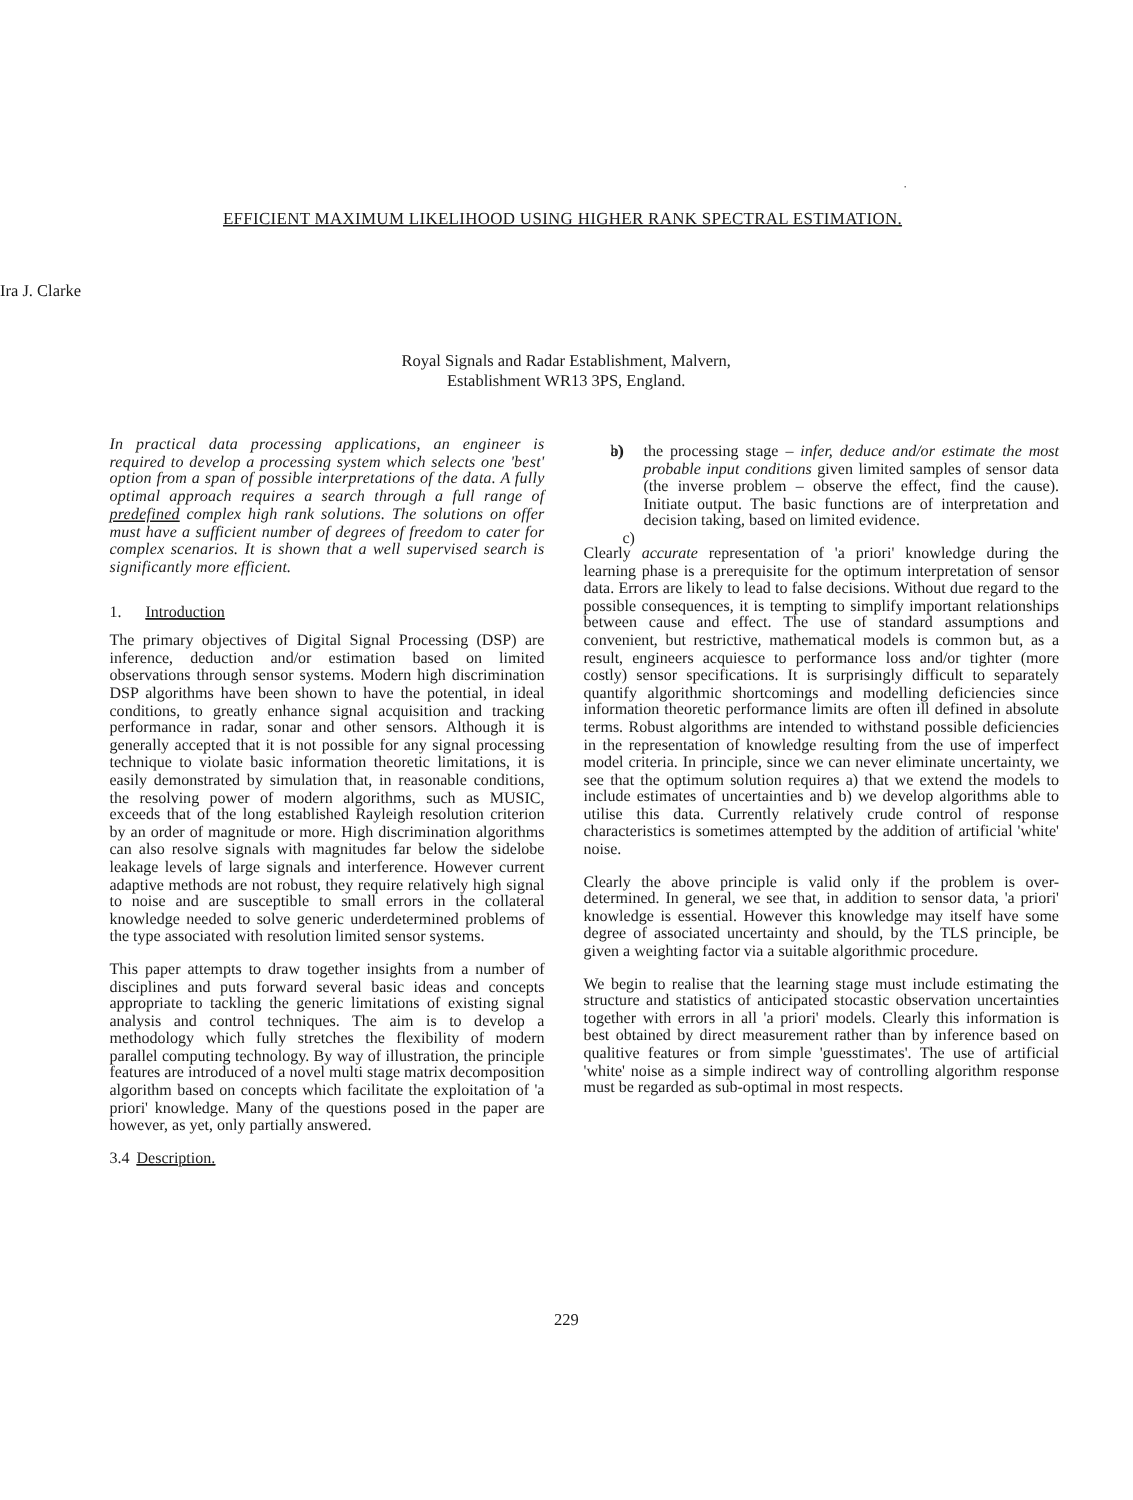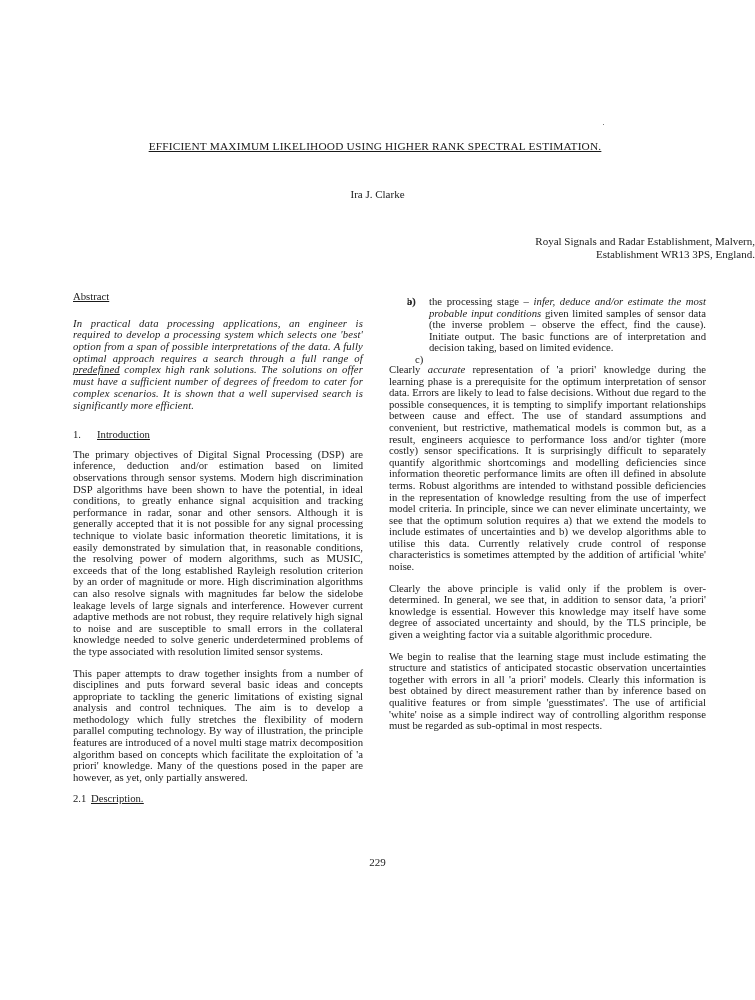--- a/index.html
+++ b/index.html
@@ -8,25 +8,25 @@
       font-family: "Liberation Serif", "DejaVu Serif", serif;
       color: #1a1a1a;
     }
     .title {
       position: absolute; left: 0; width: 750px; top: 140px;
       text-align: center; font-size: 11.3px; letter-spacing: 0.2px;
       text-decoration: underline; text-underline-offset: 1px;
     }
     .author {
       position: absolute; left: 0; width: 755px; top: 188px;
-      text-align: center; font-size: 11px;
+      font-size: 11px;
     }
     .affil {
       position: absolute; left: 0; width: 755px; top: 235px;
-      text-align: right; font-size: 11px; line-height: 13px;
+      text-align: center; font-size: 11px; line-height: 13px;
     }
     .dot-mark {
       position: absolute; left: 603px; top: 124px; width: 1px; height: 1px; background: #777;
     }
     .col {
       position: absolute; font-size: 10.7px; line-height: 11.6px;
       text-align: justify;
     }
     .col-left { left: 73px; top: 291px; width: 290px; }
     .col-right { left: 389px; top: 296px; width: 317px; }
@@ -40,48 +40,47 @@
     .sec { margin: 0 0 8px 0; text-decoration: underline; }
     .sec .num { display: inline-block; width: 24px; }
     .sec .lbl { text-decoration: underline; }
     .subsec .num { width: 18px; }
     .list { margin: 0 0 10px 0; padding: 0; list-style: none; }
     .list li { position: relative; padding-left: 40px; margin: 0; }
     .list li .mark { position: absolute; left: 18px; top: 0; }
     .list li.c .mark { left: 26px; }
     .it { font-style: italic; }
     .page-num {
-      position: absolute; left: 0; width: 755px; top: 856px;
+      position: absolute; left: 0; width: 755px; top: 874px;
       text-align: center; font-size: 11px;
     }
   </style>
 </head>
 <body>
 
 <div class="dot-mark"></div>
 
 <div class="title">EFFICIENT MAXIMUM LIKELIHOOD USING HIGHER RANK SPECTRAL ESTIMATION.</div>
 <div class="author">Ira J. Clarke</div>
 <div class="affil">
   <div>Royal Signals and Radar Establishment, Malvern,</div>
   <div>Establishment WR13 3PS, England.</div>
 </div>
 
 <div class="col col-left">
-  <div class="heading">Abstract</div>
   <div class="abstract"><span>In practical data processing applications, an engineer is required to develop a processing system which selects one 'best' option from a span of possible interpretations of the data. A fully optimal approach requires a search through a full range of </span><span class="u">predefined</span><span> complex high rank solutions. The solutions on offer must have a sufficient number of degrees of freedom to cater for complex scenarios. It is shown that a well supervised search is significantly more efficient.</span></div>
 
   <div class="sec">
     <span class="num">1.</span><span class="lbl">Introduction</span>
   </div>
   <p>The primary objectives of Digital Signal Processing (DSP) are inference, deduction and/or estimation based on limited observations through sensor systems. Modern high discrimination DSP algorithms have been shown to have the potential, in ideal conditions, to greatly enhance signal acquisition and tracking performance in radar, sonar and other sensors. Although it is generally accepted that it is not possible for any signal processing technique to violate basic information theoretic limitations, it is easily demonstrated by simulation that, in reasonable conditions, the resolving power of modern algorithms, such as MUSIC, exceeds that of the long established Rayleigh resolution criterion by an order of magnitude or more. High discrimination algorithms can also resolve signals with magnitudes far below the sidelobe leakage levels of large signals and interference. However current adaptive methods are not robust, they require relatively high signal to noise and are susceptible to small errors in the collateral knowledge needed to solve generic underdetermined problems of the type associated with resolution limited sensor systems.</p>
   <p>This paper attempts to draw together insights from a number of disciplines and puts forward several basic ideas and concepts appropriate to tackling the generic limitations of existing signal analysis and control techniques. The aim is to develop a methodology which fully stretches the flexibility of modern parallel computing technology. By way of illustration, the principle features are introduced of a novel multi stage matrix decomposition algorithm based on concepts which facilitate the exploitation of 'a priori' knowledge. Many of the questions posed in the paper are however, as yet, only partially answered.</p>
 
   <div class="sec subsec">
-    <span class="num">2.1</span><span class="lbl">Description.</span>
+    <span class="num">3.4</span><span class="lbl">Description.</span>
   </div>
 </div>
 
 <div class="col col-right">
   <ul class="list">
     <li>
       <span class="mark">a)</span>
     </li>
     <li>
       <span class="mark">b)</span>

